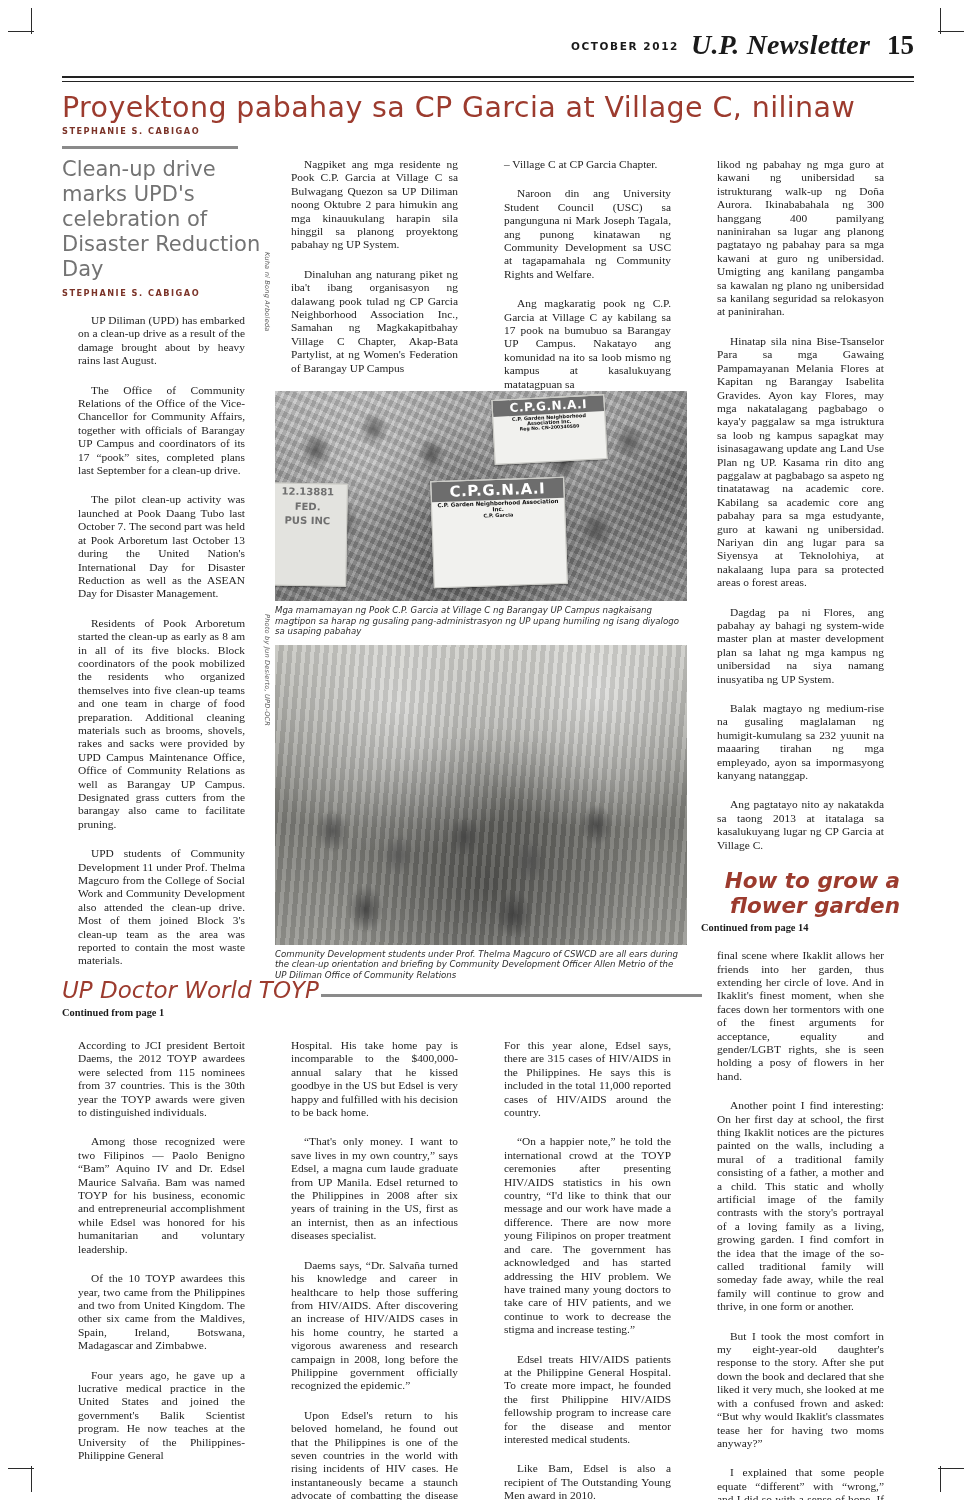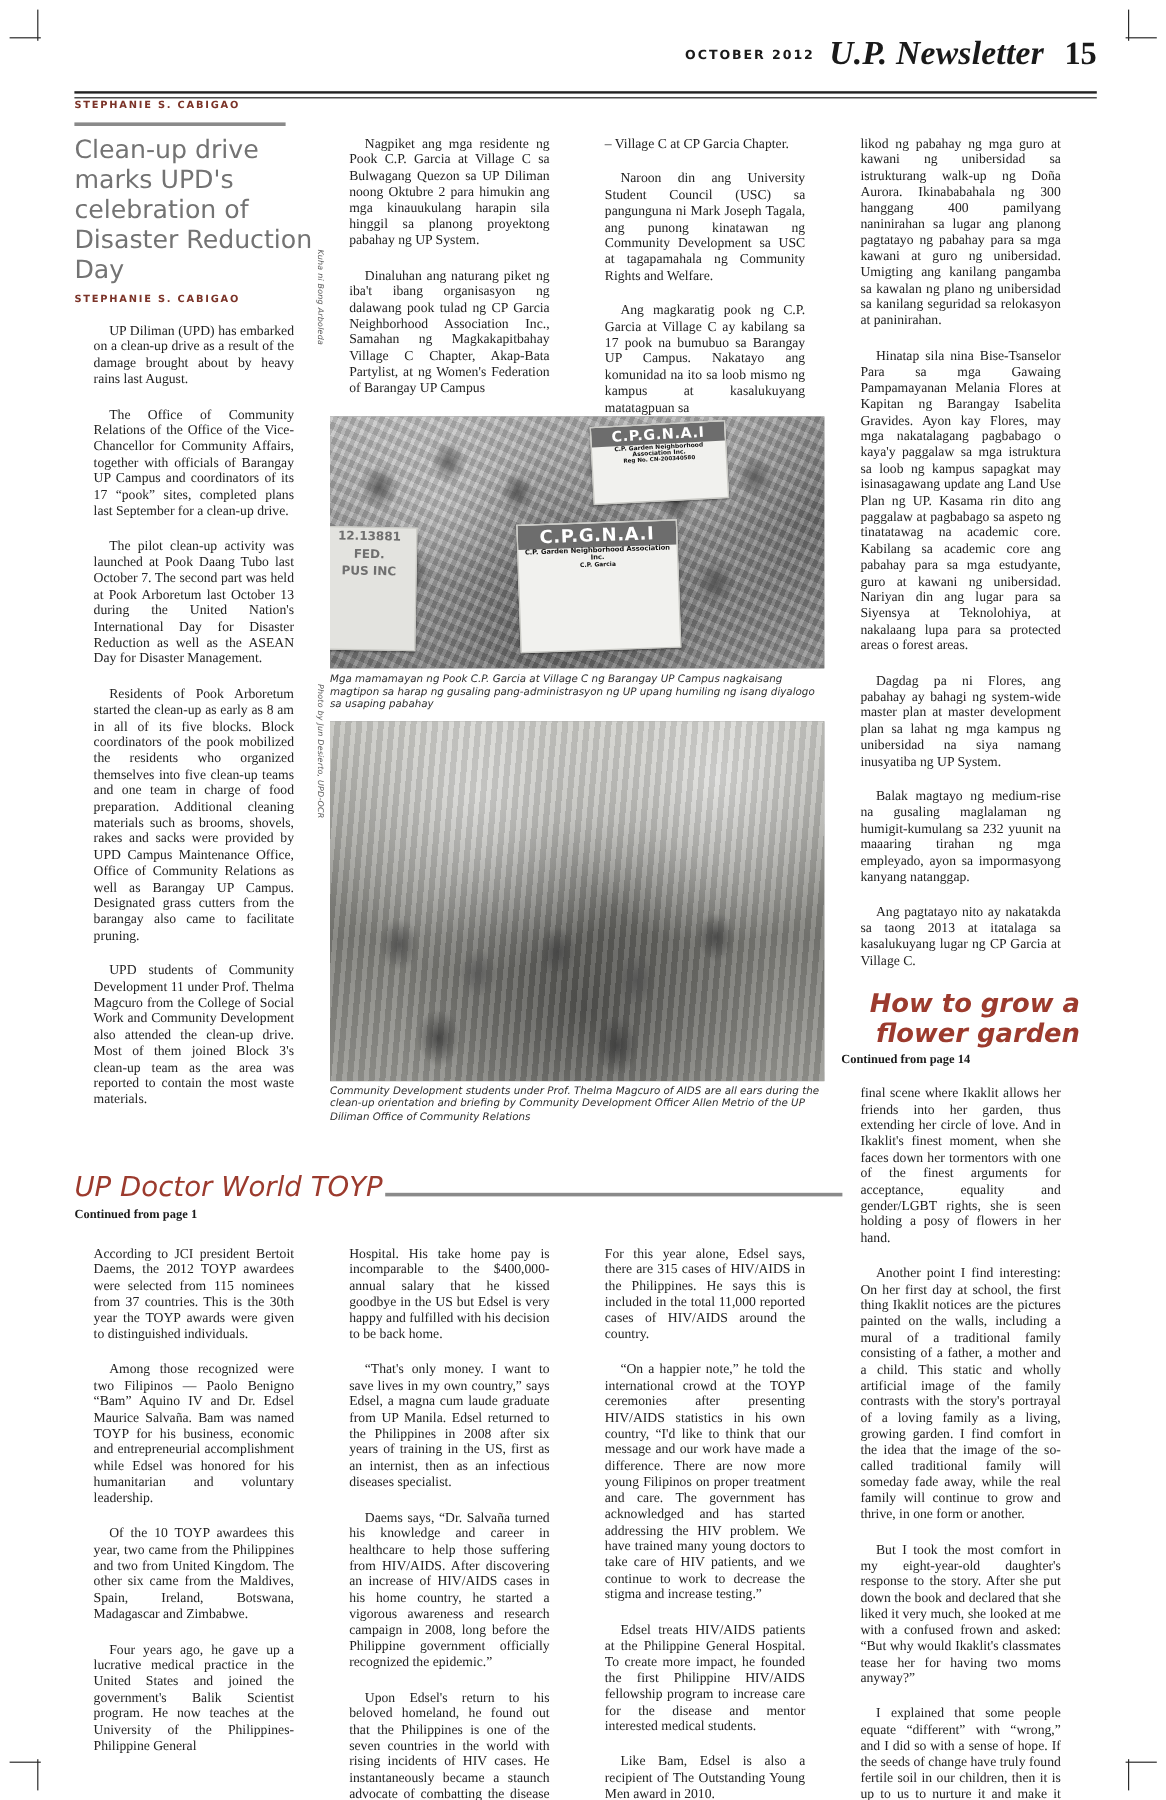--- a/index.html
+++ b/index.html
@@ -272,20 +272,21 @@
 
   <div class="content">
 
     <div class="masthead">
       <span class="issue-date">October 2012</span>
       <span class="pub-name">U.P. Newsletter</span>
       <span class="page-no">15</span>
     </div>
     <div class="rule-double"></div>
 
+    <h1 class="main-headline">Proyektong pabahay sa CP Garcia at Village C, nilinaw</h1>
     <div class="byline">Stephanie S. Cabigao</div>
 
     <div class="cols">
 
       <div class="col">
         <div class="deck-rule"></div>
         <h2 class="deck-head">Clean-up drive marks UPD's celebration of Disaster Reduction Day</h2>
         <div class="deck-byline">Stephanie S. Cabigao</div>
 
         <p class="body">UP Diliman (UPD) has embarked on a clean-up drive as a result of the damage brought about by heavy rains last August.</p>
@@ -338,21 +339,21 @@
                  radial-gradient(ellipse 28px 36px at 14% 62%, #4a4a4a, transparent 60%),
                  radial-gradient(ellipse 26px 34px at 30% 70%, #565656, transparent 60%),
                  radial-gradient(ellipse 26px 34px at 46% 64%, #444, transparent 60%),
                  radial-gradient(ellipse 28px 36px at 62% 72%, #505050, transparent 60%),
                  radial-gradient(ellipse 26px 34px at 78% 60%, #3f3f3f, transparent 60%),
                  radial-gradient(ellipse 30px 40px at 22% 88%, #3a3a3a, transparent 60%),
                  radial-gradient(ellipse 30px 40px at 58% 90%, #3a3a3a, transparent 60%);
                  opacity:.8;"></div>
         </div>
 
-        <div class="caption" style="width:412px;">Community Development students under Prof. Thelma Magcuro of AIDS are all ears during the clean-up orientation and briefing by Community Development Officer Allen Metrio of the UP Diliman Office of Community Relations</div>
+        <div class="caption" style="width:412px;">Community Development students under Prof. Thelma Magcuro of CSWCD are all ears during the clean-up orientation and briefing by Community Development Officer Allen Metrio of the UP Diliman Office of Community Relations</div>
       </div>
 
       <div class="col">
         <p class="body noind">– Village C at CP Garcia Chapter.</p>
         <p class="body">Naroon din ang University Student Council (USC) sa pangunguna ni Mark Joseph Tagala, ang punong kinatawan ng Community Development sa USC at tagapamahala ng Community Rights and Welfare.</p>
         <p class="body">Ang magkaratig pook ng C.P. Garcia at Village C ay kabilang sa 17 pook na bumubuo sa Barangay UP Campus. Nakatayo ang komunidad na ito sa loob mismo ng kampus at kasalukuyang matatagpuan sa</p>
       </div>
 
       <div class="col">
         <p class="body noind">likod ng pabahay ng mga guro at kawani ng unibersidad sa istrukturang walk-up ng Doña Aurora. Ikinababahala ng 300 hanggang 400 pamilyang naninirahan sa lugar ang planong pagtatayo ng pabahay para sa mga kawani at guro ng unibersidad. Umigting ang kanilang pangamba sa kawalan ng plano ng unibersidad sa kanilang seguridad sa relokasyon at paninirahan.</p>

